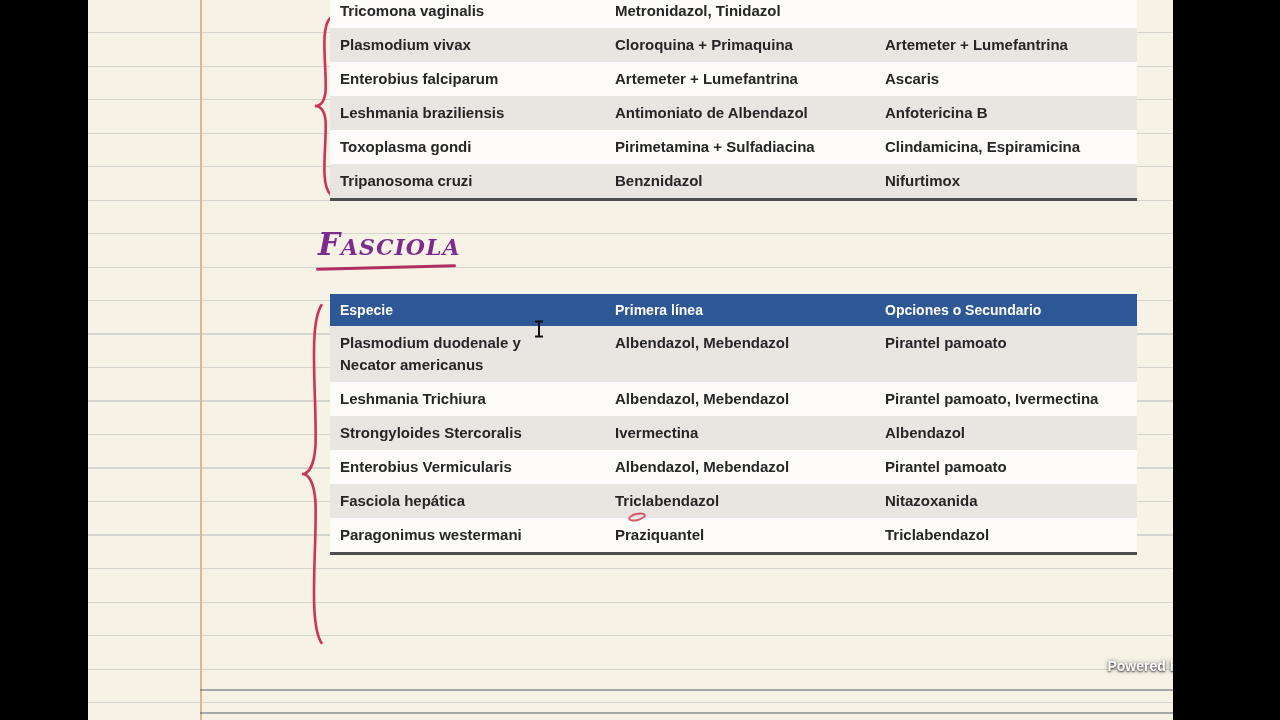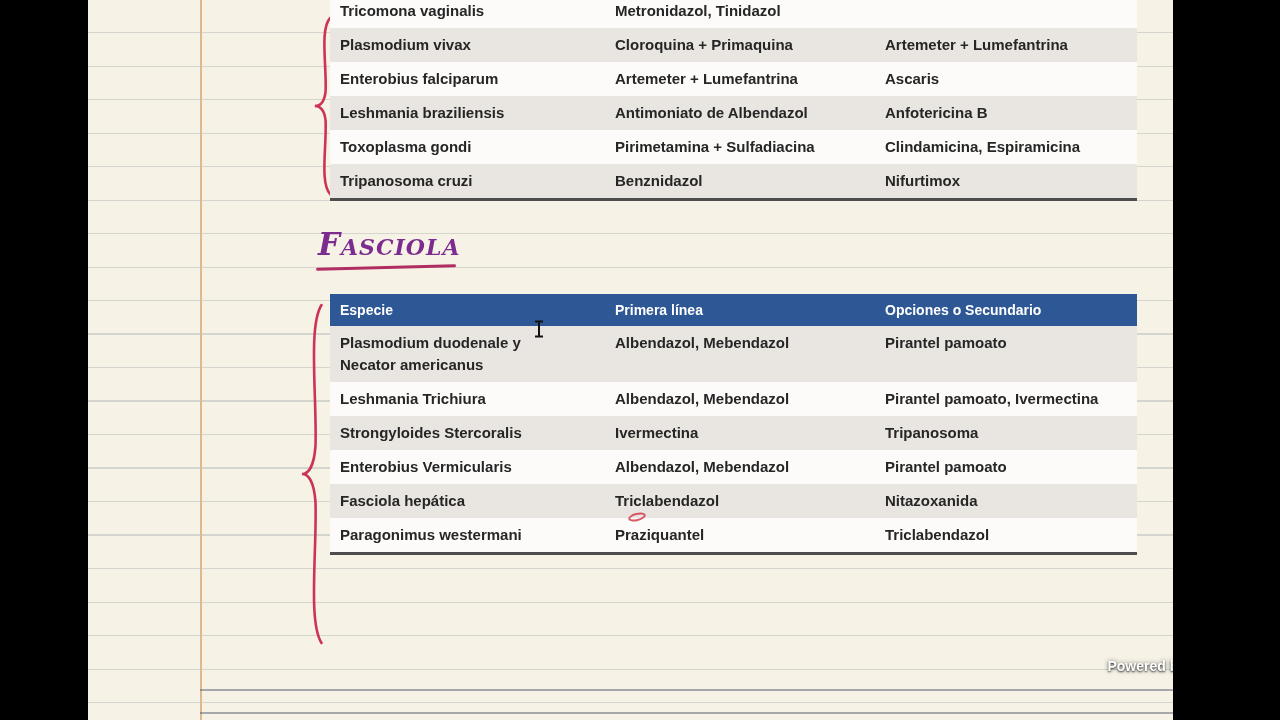--- a/index.html
+++ b/index.html
@@ -219,21 +219,21 @@
               <td>Pirantel pamoato</td>
             </tr>
             <tr>
               <td>Leshmania Trichiura</td>
               <td>Albendazol, Mebendazol</td>
               <td>Pirantel pamoato, Ivermectina</td>
             </tr>
             <tr>
               <td>Strongyloides Stercoralis</td>
               <td>Ivermectina</td>
-              <td>Tripanosoma</td>
+              <td>Albendazol</td>
             </tr>
             <tr>
               <td>Enterobius Vermicularis</td>
               <td>Albendazol, Mebendazol</td>
               <td>Pirantel pamoato</td>
             </tr>
             <tr>
               <td>Fasciola hepática</td>
               <td>Triclabendazol</td>
               <td>Nitazoxanida</td>

